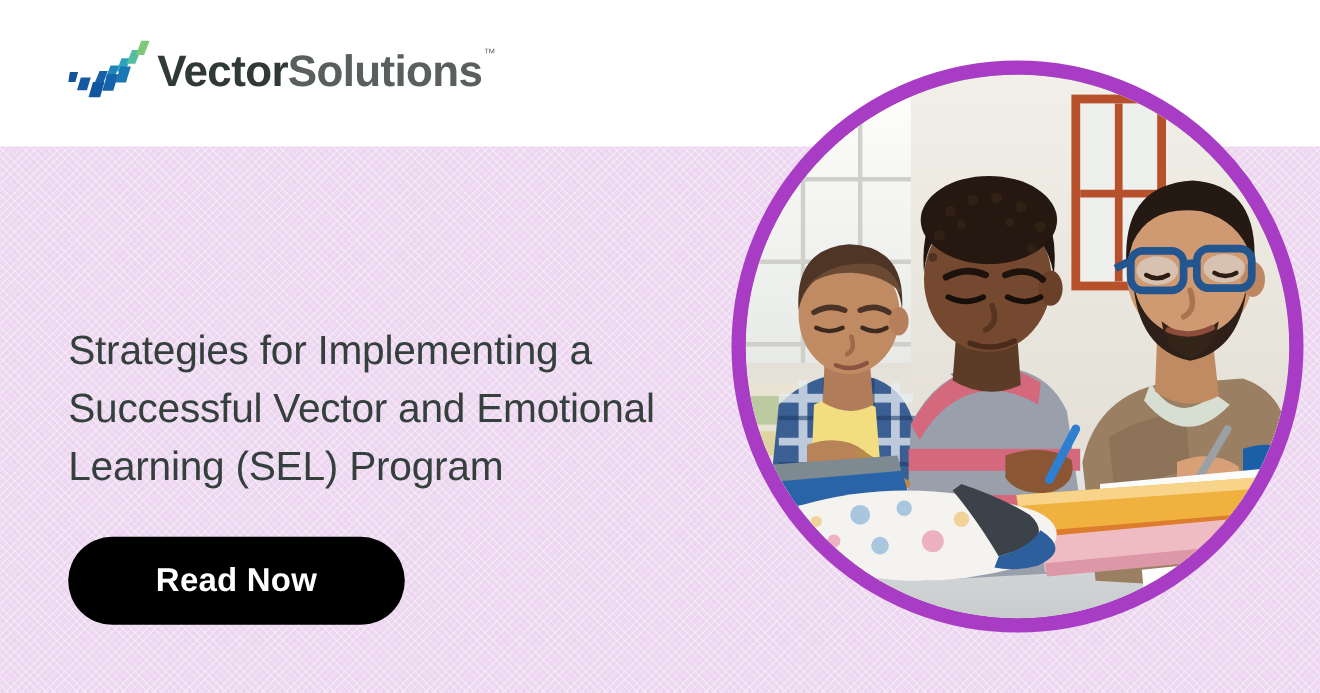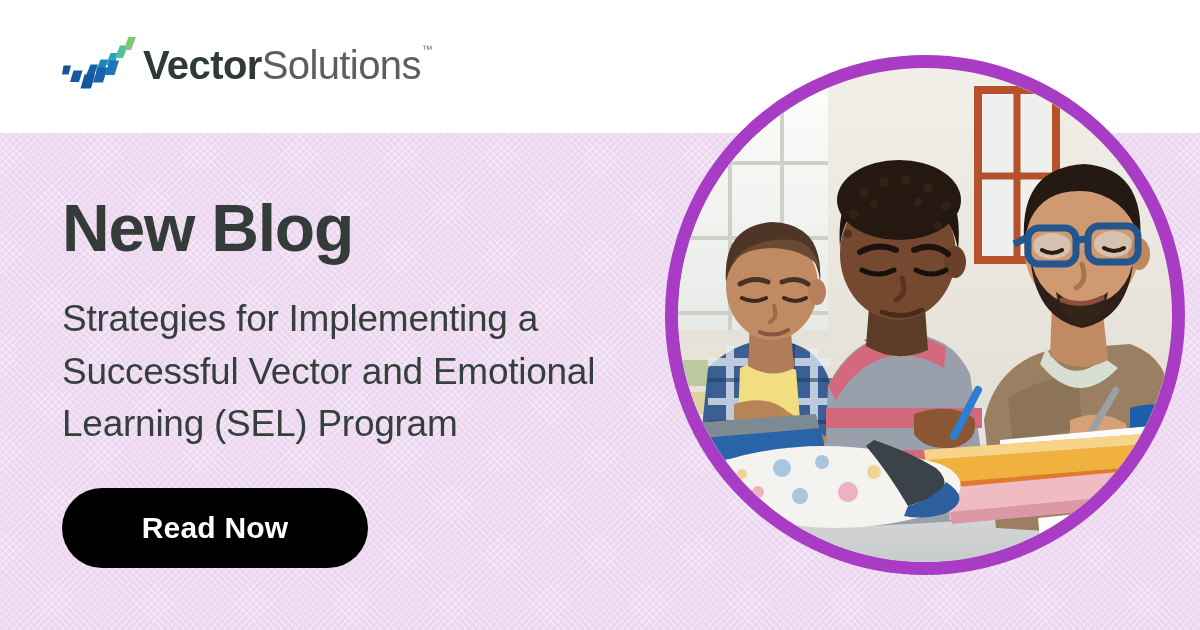--- a/index.html
+++ b/index.html
@@ -63,21 +63,21 @@
     white-space: nowrap;
     line-height: 1;
     position: relative;
     top: 2px;
   }
   #logo-word-vector {
     font-weight: bold;
     color: #2f3a36;
   }
   #logo-word-solutions {
-    font-weight: normal;
+    font-weight: bold;
     color: #585f5d;
   }
   #logo-tm {
     font-size: 11px;
     color: #6a716f;
     vertical-align: super;
     font-weight: normal;
     position: relative;
     top: -12px;
     left: 1px;
@@ -183,21 +183,20 @@
       <polygon points="22.5,40.5 33.0,40.5 29.0,54.5 18.5,54.5" fill="#1356a0"></polygon>
       <polygon points="35.5,33.5 45.5,33.5 41.0,48.5 31.0,48.5" fill="#1563ad"></polygon>
       <polygon points="47.5,26.5 57.0,26.5 52.5,41.0 43.0,41.0" fill="#1a76b4"></polygon>
     </svg>
     <div id="logo-text">
       <span id="logo-word-vector">Vector</span><span id="logo-word-solutions">Solutions</span><span id="logo-tm">™</span>
     </div>
   </div>
 
   <div id="left-col">
-    <div id="eyebrow">New Blog</div>
     <div id="headline">Strategies for Implementing a Successful Vector and Emotional Learning (SEL) Program</div>
     <button id="cta-button">Read Now</button>
   </div>
 
   <div id="photo-circle">
     <div id="photo-inner">
       <svg id="photo-svg" viewBox="0 0 494 494" preserveAspectRatio="xMidYMid slice" aria-hidden="true">
         <defs>
           <linearGradient id="wallG" x1="0" y1="0" x2="0" y2="1">
             <stop offset="0%" stop-color="#f2efe8"></stop>

